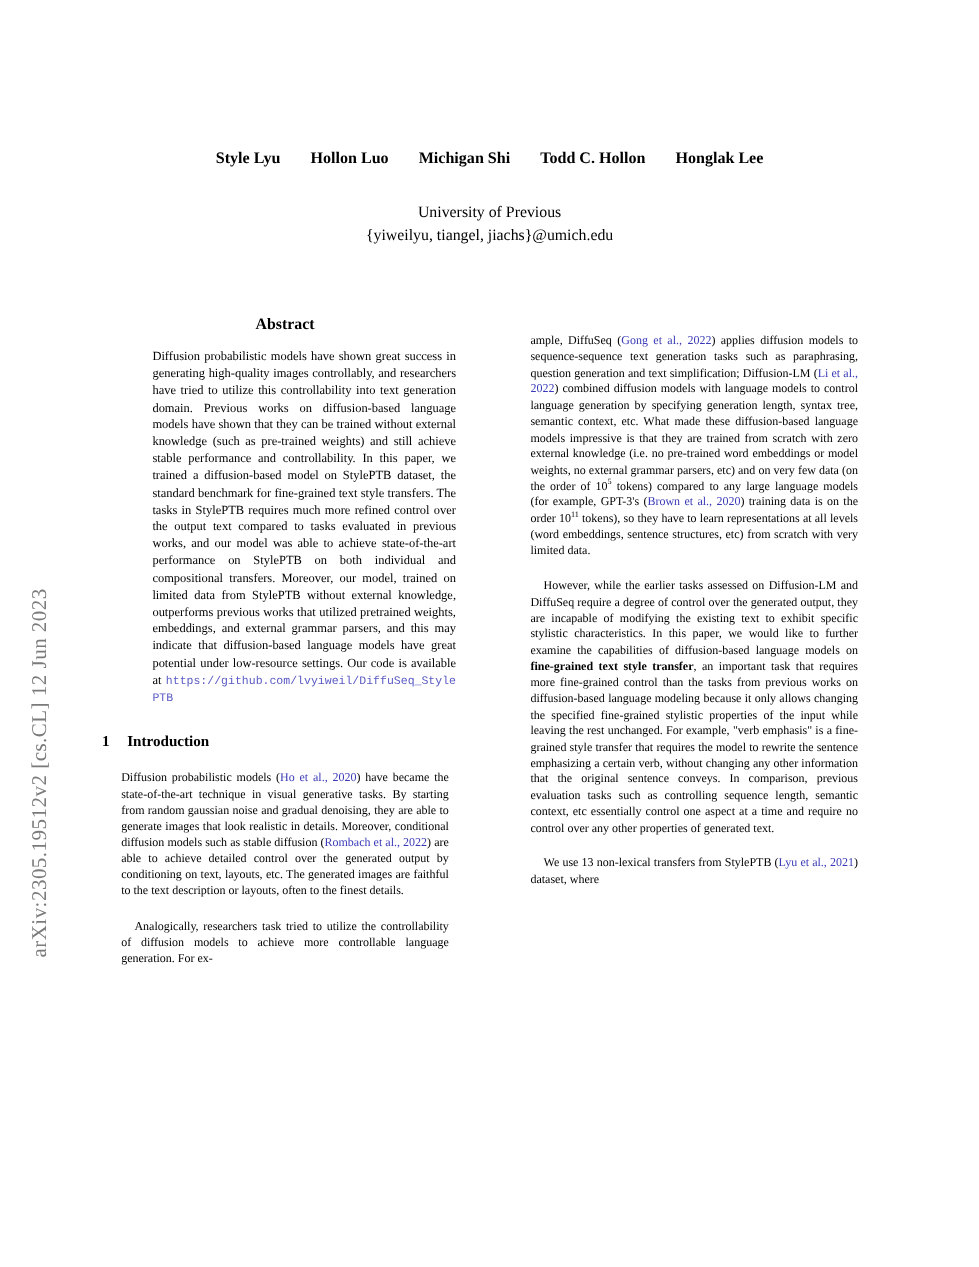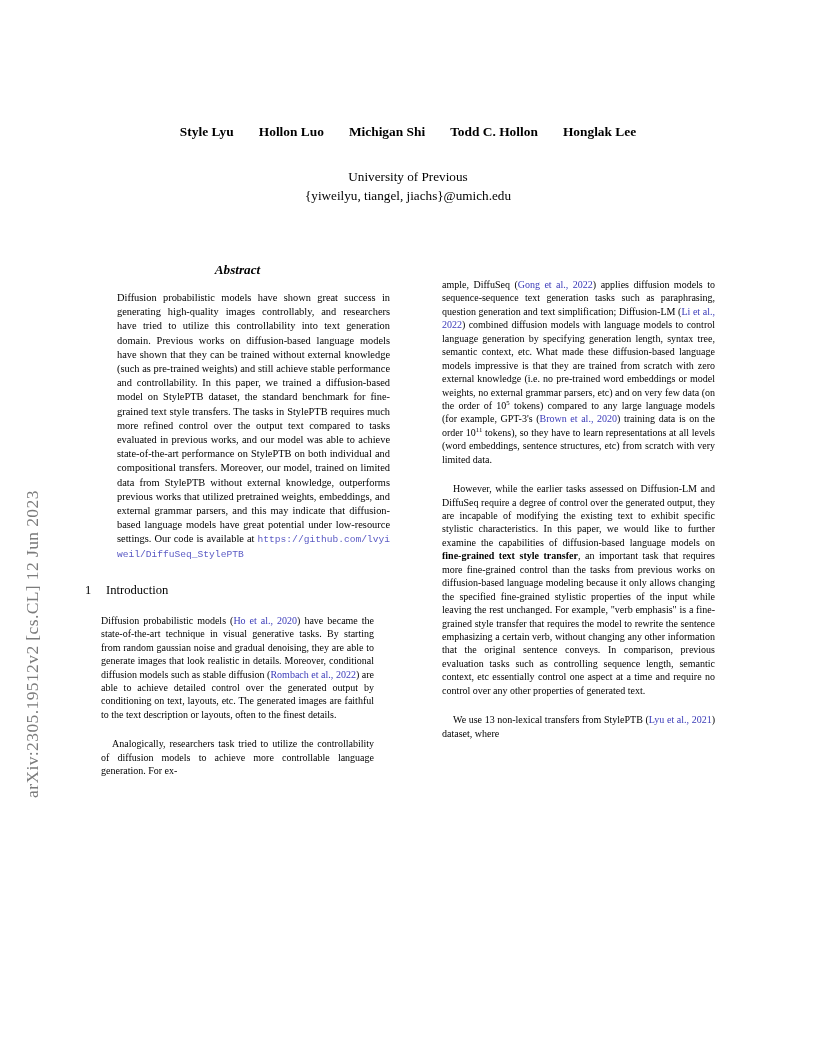--- a/index.html
+++ b/index.html
@@ -88,38 +88,37 @@
   }
 
   .abstract-wrap {
     padding: 0 0 0 0;
   }
   .abstract-heading {
     text-align: center;
     font-size: 13.2px;
     font-weight: bold;
     margin: 0 0 13px 0;
-    font-style: italic;
   }
   .abstract-body {
     margin: 0 0 0 32px;
     width: 273px;
   }
   .abstract-body p {
-    margin: 0;
+    margin: 10px;
     font-size: 10.4px;
     line-height: 1.365;
     text-align: justify;
     text-justify: inter-word;
     hyphens: manual;
   }
 
   .section-heading {
     font-size: 12.6px;
-    font-weight: normal;
+    font-weight: bold;
     margin: 22px 0 9px 0;
   }
   .section-heading .num {
     display: inline-block;
     width: 21px;
   }
 
   .body-p {
     margin: 16px;
     font-size: 10px;

